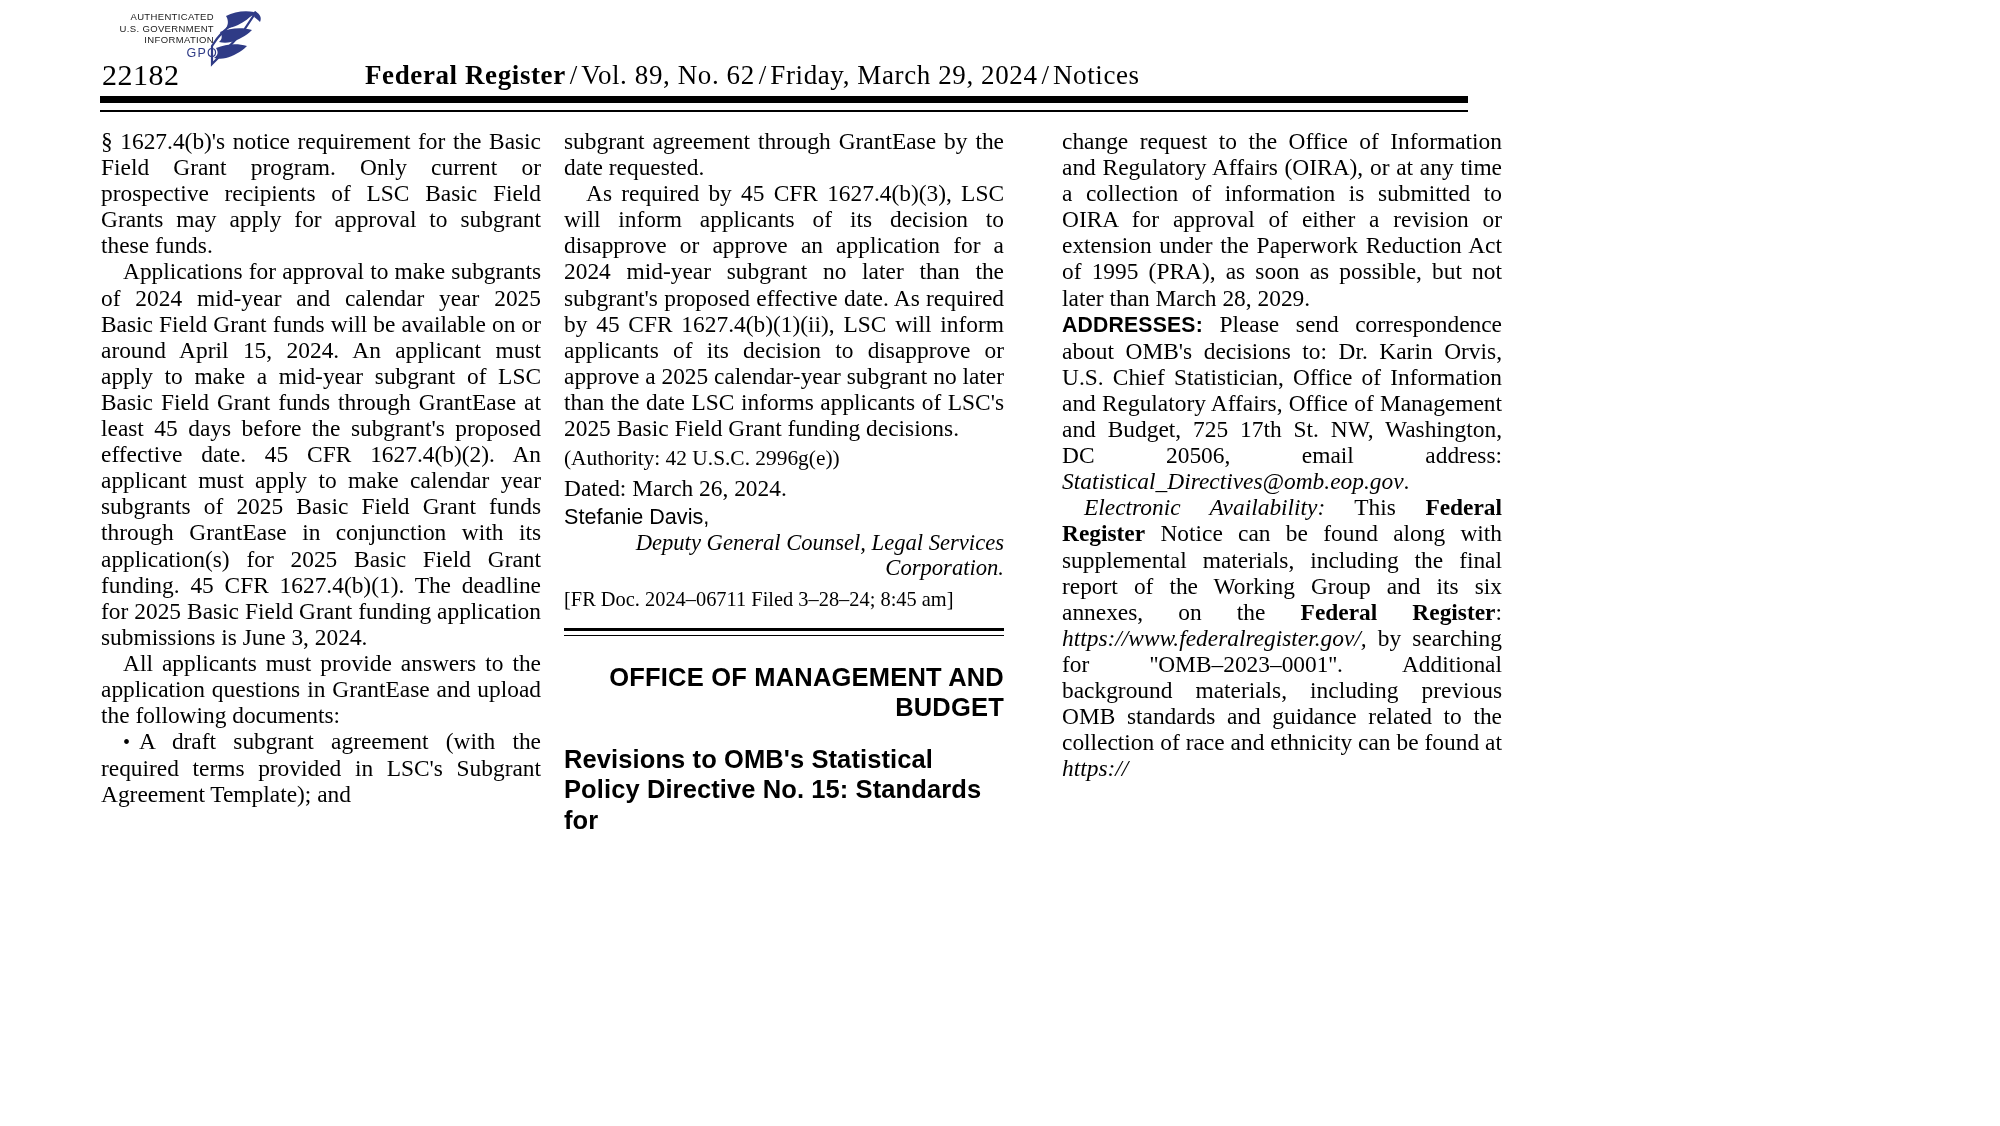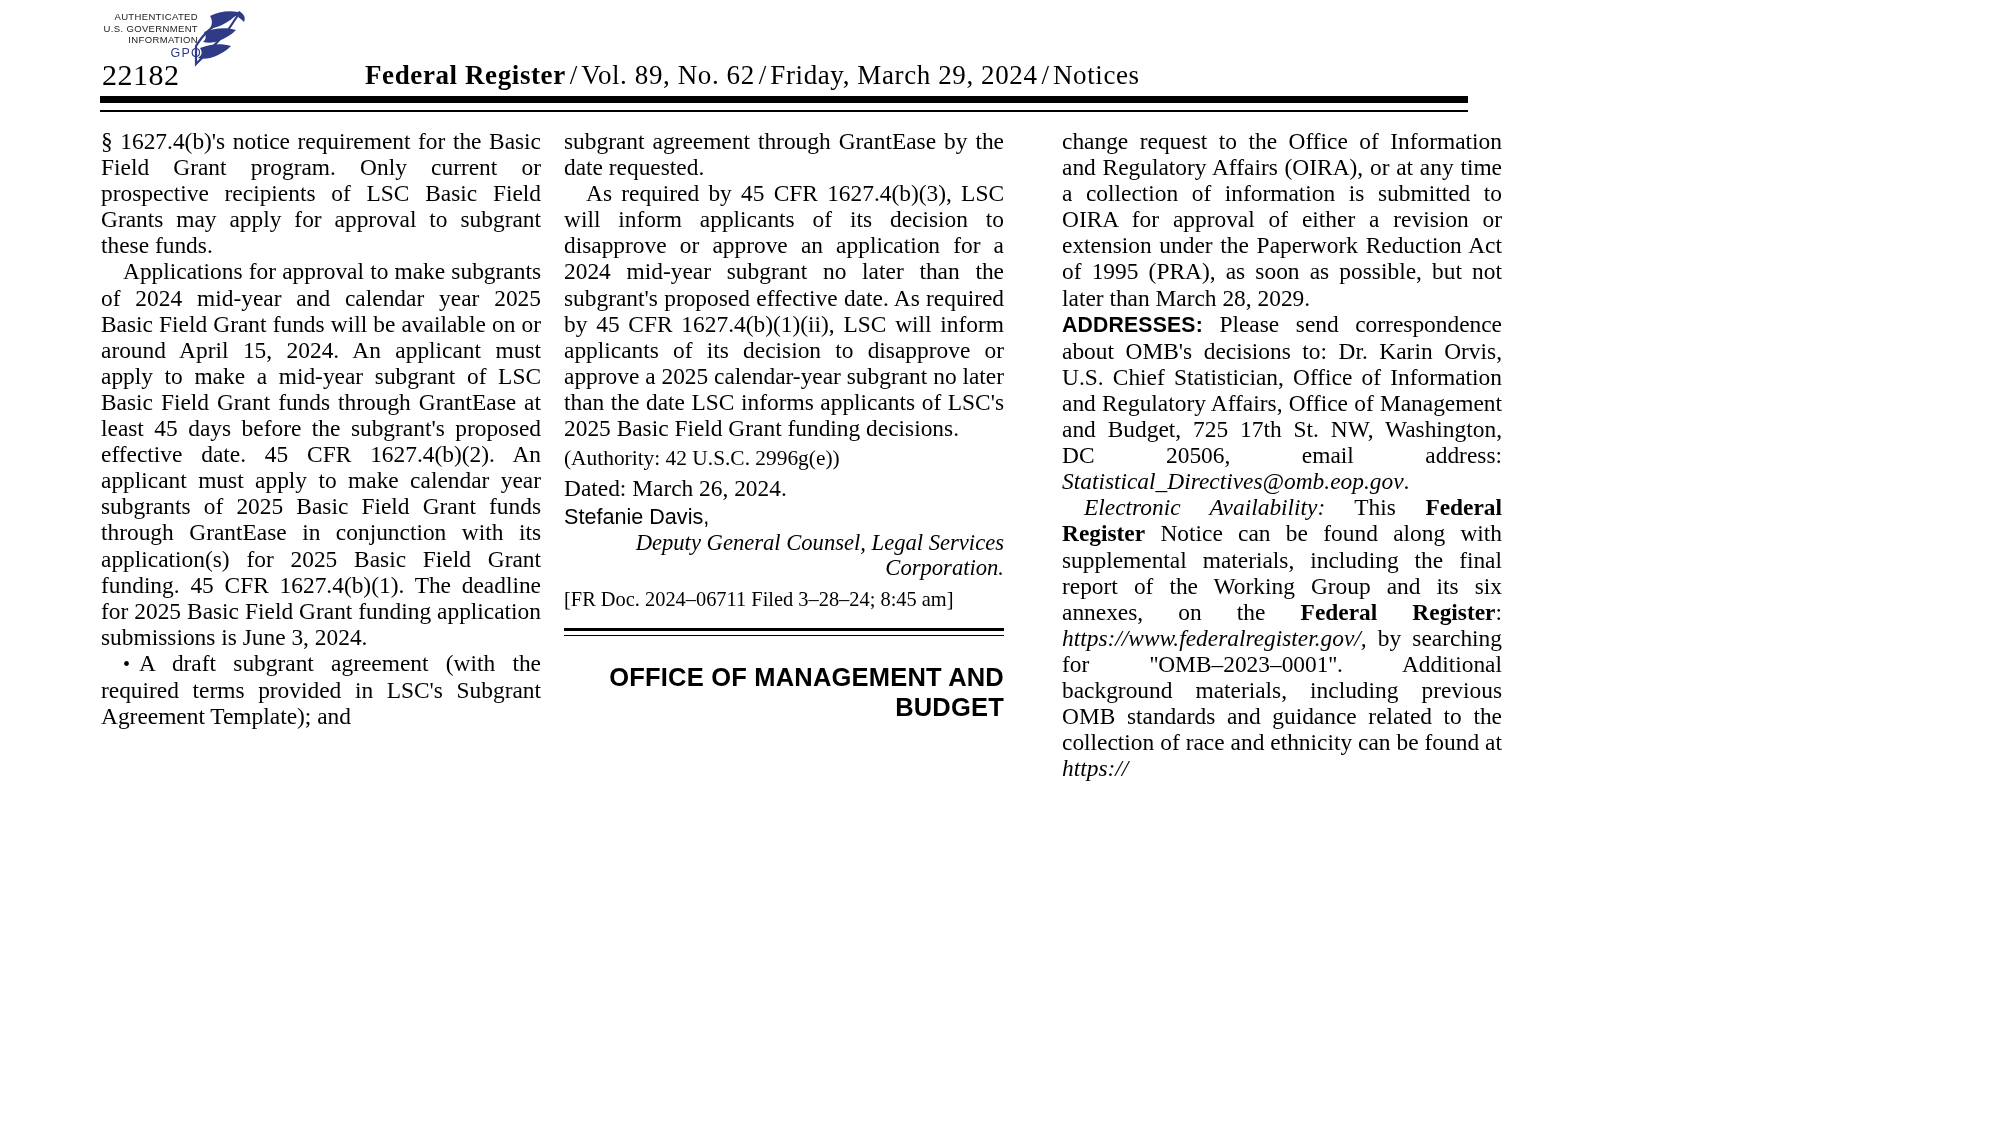--- a/index.html
+++ b/index.html
@@ -16,21 +16,21 @@
     position: relative;
   }
 
   
   .masthead {
     position: relative;
     height: 128px;
   }
   .gpo-seal {
     position: absolute;
-    left: 102px;
+    left: 118px;
     top: 8px;
     width: 145px;
     height: 62px;
   }
   .gpo-seal-text {
     position: absolute;
     left: 0;
     top: 3px;
     width: 96px;
     text-align: right;
@@ -246,35 +246,37 @@
 
   <div class="rule-thick"></div>
   <div class="rule-thin"></div>
 </div>
 
 <div class="columns">
 
   <div class="col col-1">
     <p>§ 1627.4(b)'s notice requirement for the Basic Field Grant program. Only current or prospective recipients of LSC Basic Field Grants may apply for approval to subgrant these funds.</p>
     <p class="indent">Applications for approval to make subgrants of 2024 mid-year and calendar year 2025 Basic Field Grant funds will be available on or around April 15, 2024. An applicant must apply to make a mid-year subgrant of LSC Basic Field Grant funds through GrantEase at least 45 days before the subgrant's proposed effective date. 45 CFR 1627.4(b)(2). An applicant must apply to make calendar year subgrants of 2025 Basic Field Grant funds through GrantEase in conjunction with its application(s) for 2025 Basic Field Grant funding. 45 CFR 1627.4(b)(1). The deadline for 2025 Basic Field Grant funding application submissions is June 3, 2024.</p>
+    <p class="indent">All applicants must provide answers to the application questions in GrantEase and upload the following documents:</p>
     <p class="bullet"><span class="bullet-dot">•</span><span>A draft subgrant agreement (with the required terms provided in LSC's Subgrant Agreement Template); and</span></p>
   </div>
 
   <div class="col col-2">
     <p>subgrant agreement through GrantEase by the date requested.</p>
     <p class="indent">As required by 45 CFR 1627.4(b)(3), LSC will inform applicants of its decision to disapprove or approve an application for a 2024 mid-year subgrant no later than the subgrant's proposed effective date. As required by 45 CFR 1627.4(b)(1)(ii), LSC will inform applicants of its decision to disapprove or approve a 2025 calendar-year subgrant no later than the date LSC informs applicants of LSC's 2025 Basic Field Grant funding decisions.</p>
     <p class="authority">(Authority: 42 U.S.C. 2996g(e))</p>
     <p class="dated">Dated: March 26, 2024.</p>
     <p class="signer">Stefanie Davis,</p>
     <p class="signer-title">Deputy General Counsel, Legal Services Corporation.</p>
     <p class="frdoc">[FR Doc. 2024–06711 Filed 3–28–24; 8:45 am]</p>
 
     <div class="agency-rule"></div>
 
     <p class="agency-head">OFFICE OF MANAGEMENT AND BUDGET</p>
+    <p class="doc-head">Revisions to OMB's Statistical Policy Directive No. 15: Standards for</p>
   </div>
 
   <div class="col col-3">
     <p>change request to the Office of Information and Regulatory Affairs (OIRA), or at any time a collection of information is submitted to OIRA for approval of either a revision or extension under the Paperwork Reduction Act of 1995 (PRA), as soon as possible, but not later than March 28, 2029.</p>
 
     <p><span class="runin">ADDRESSES:</span><span> Please send correspondence about OMB's decisions to: Dr. Karin Orvis, U.S. Chief Statistician, Office of Information and Regulatory Affairs, Office of Management and Budget, 725 17th St. NW, Washington, DC 20506, email address: </span><span class="ital">Statistical_Directives@omb.eop.gov</span><span>.</span></p>
 
     <p class="indent"><span class="ital">Electronic Availability:</span><span> This </span><span class="fr-inline">Federal Register</span><span> Notice can be found along with supplemental materials, including the final report of the Working Group and its six annexes, on the </span><span class="fr-inline">Federal Register</span><span>: </span><span class="ital">https://www.federalregister.gov/,</span><span> by searching for ''OMB–2023–0001''. Additional background materials, including previous OMB standards and guidance related to the collection of race and ethnicity can be found at </span><span class="ital">https://</span></p>
   </div>
 

